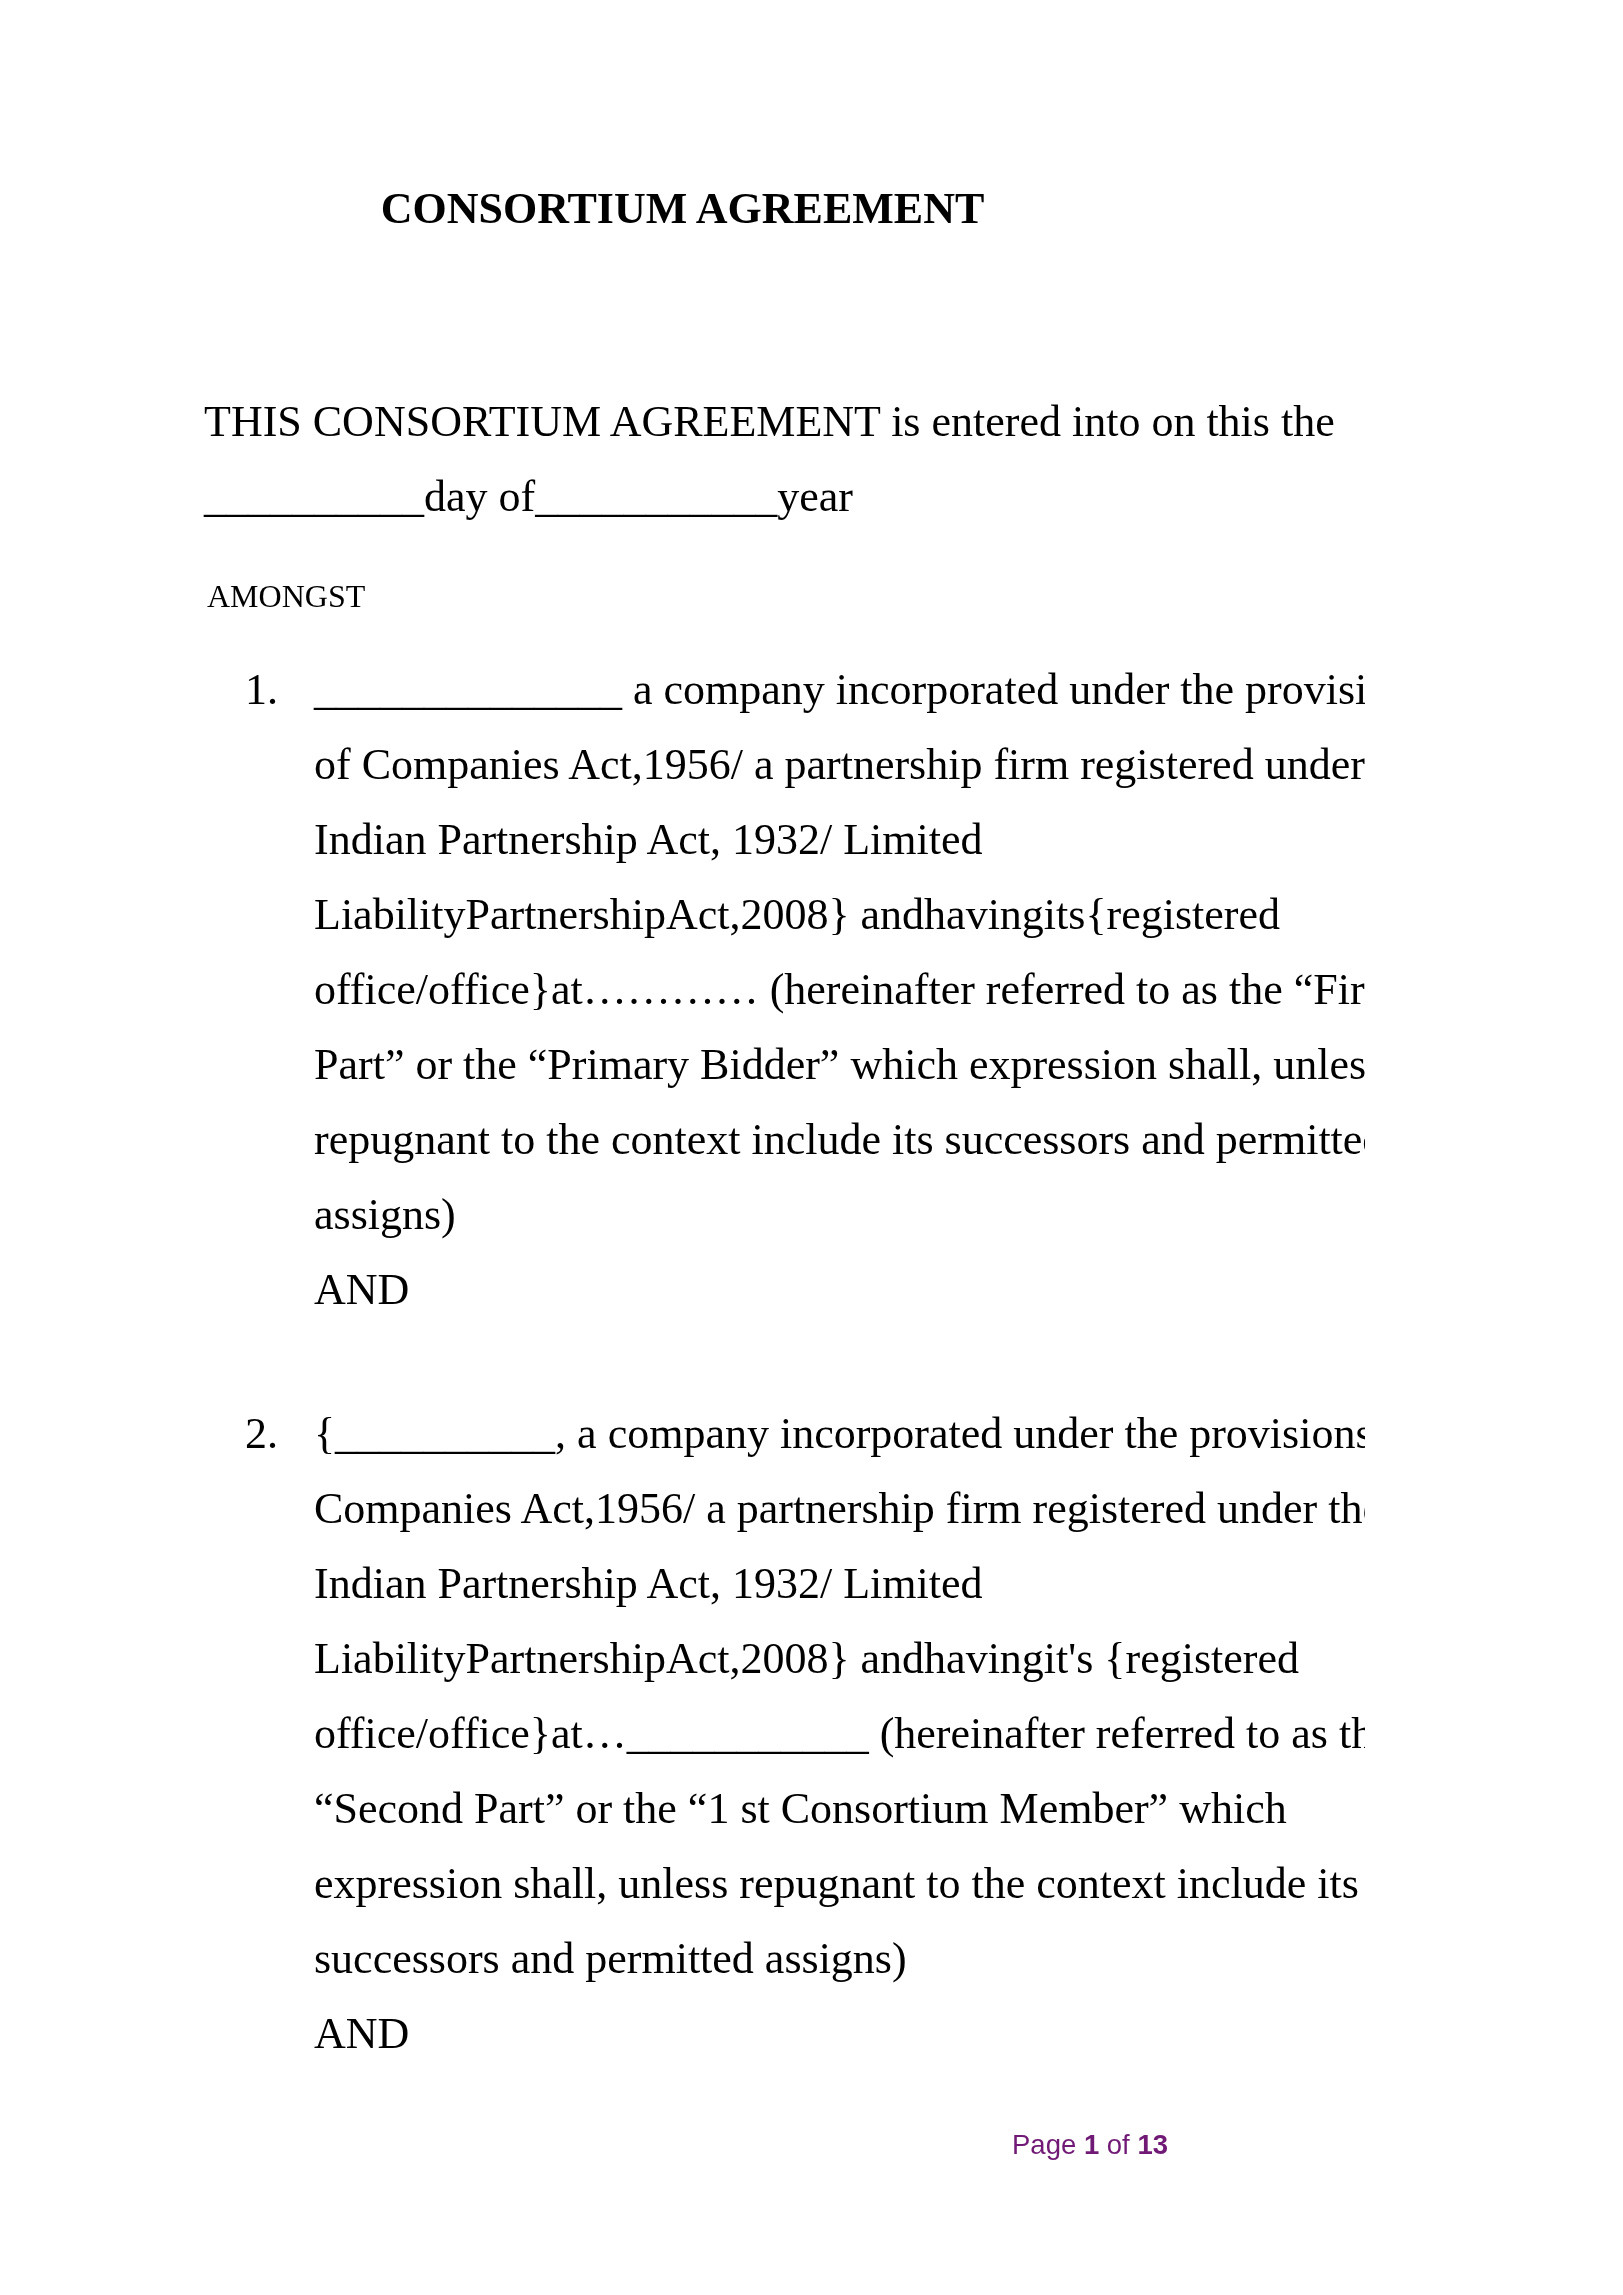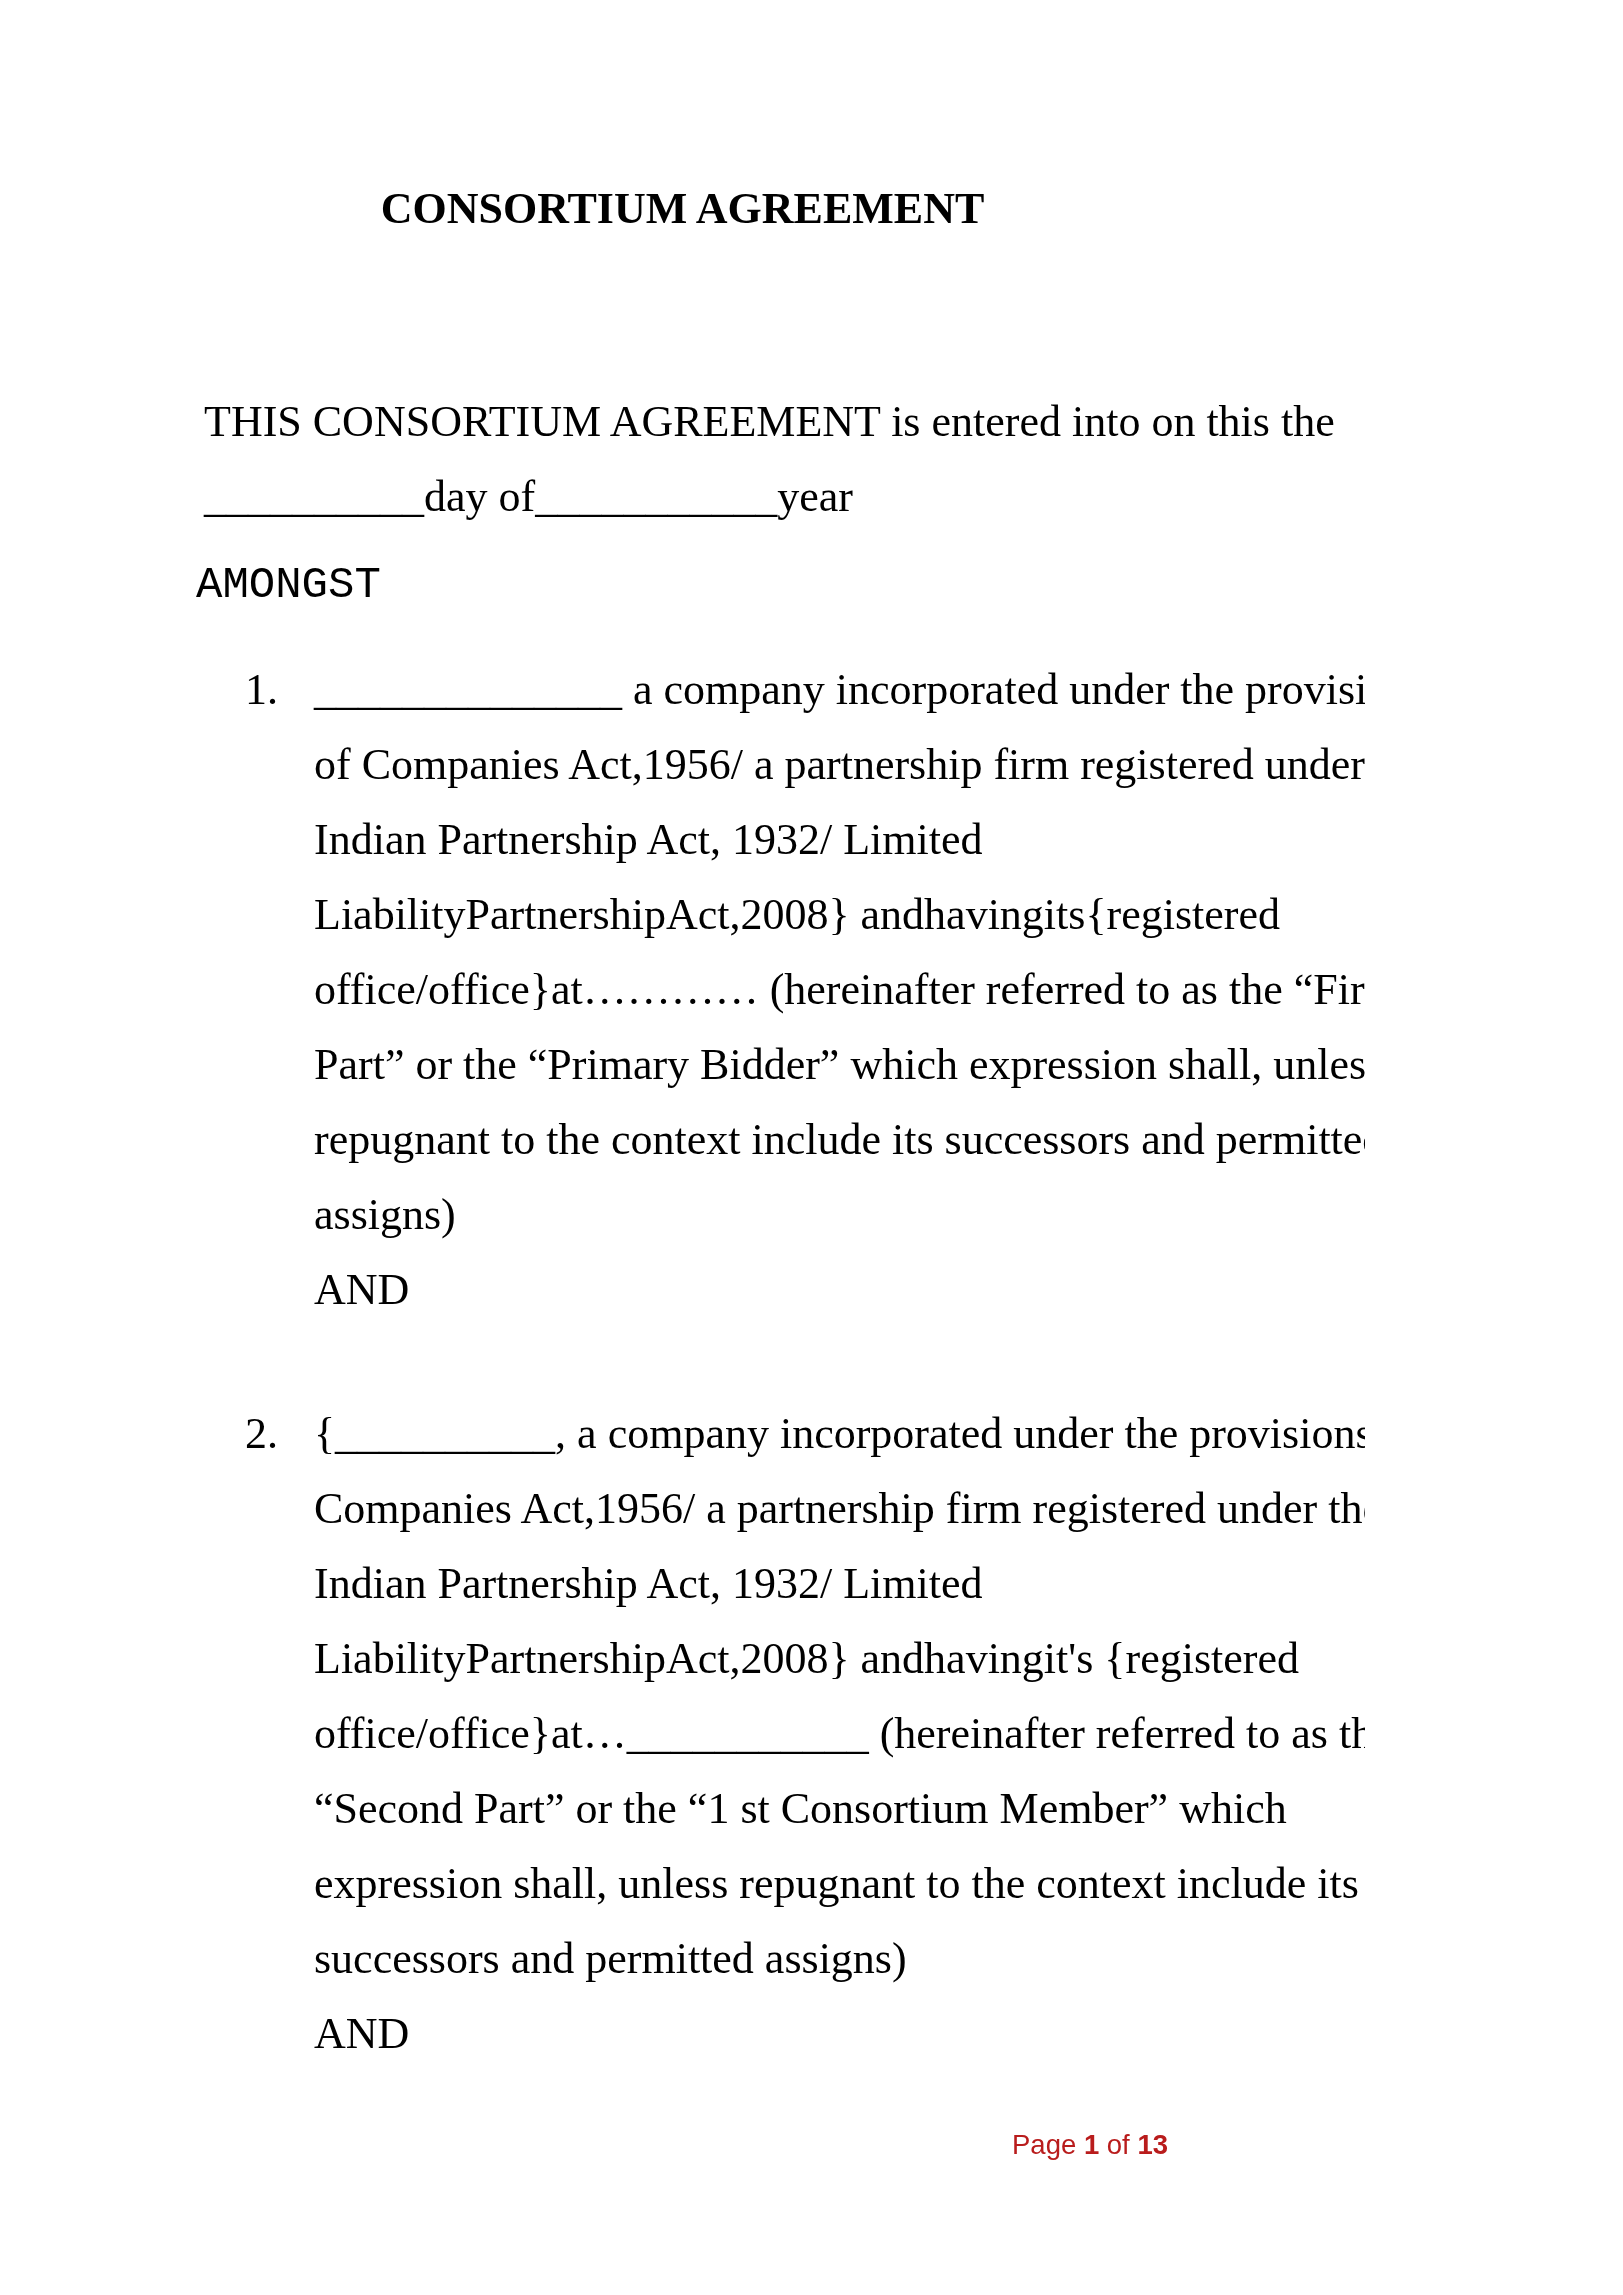--- a/index.html
+++ b/index.html
@@ -34,25 +34,24 @@
     left: 196px;
     margin: 8px;
     font-size: 44px;
     line-height: 75px;
     white-space: pre;
   }
   .amongst {
     position: absolute;
     top: 548px;
     left: 196px;
-    margin: 0;
-    font-size: 44px;
+    margin: 11px;
+    font-size: 32px;
     line-height: 75px;
     white-space: pre;
-    font-family: Liberation Mono, monospace;
   }
   .parties {
     margin: 0;
     padding: 0;
     list-style: none;
   }
   .party {
     position: absolute;
     left: 196px;
     width: 1276px;
@@ -71,21 +70,21 @@
     margin-left: 118px;
     white-space: pre;
   }
   .page-footer {
     position: absolute;
     top: 2128px;
     right: 197px;
     font-family: "Liberation Sans", "DejaVu Sans", sans-serif;
     font-size: 27.5px;
     line-height: 34px;
-    color: #b91c1c;
+    color: #701a75;
     white-space: pre;
   }
   .page-footer .bold { font-weight: bold; }
 </style>
 </head>
 <body>
 
 <div class="page">
 
   <h1 class="doc-title">CONSORTIUM AGREEMENT</h1>

